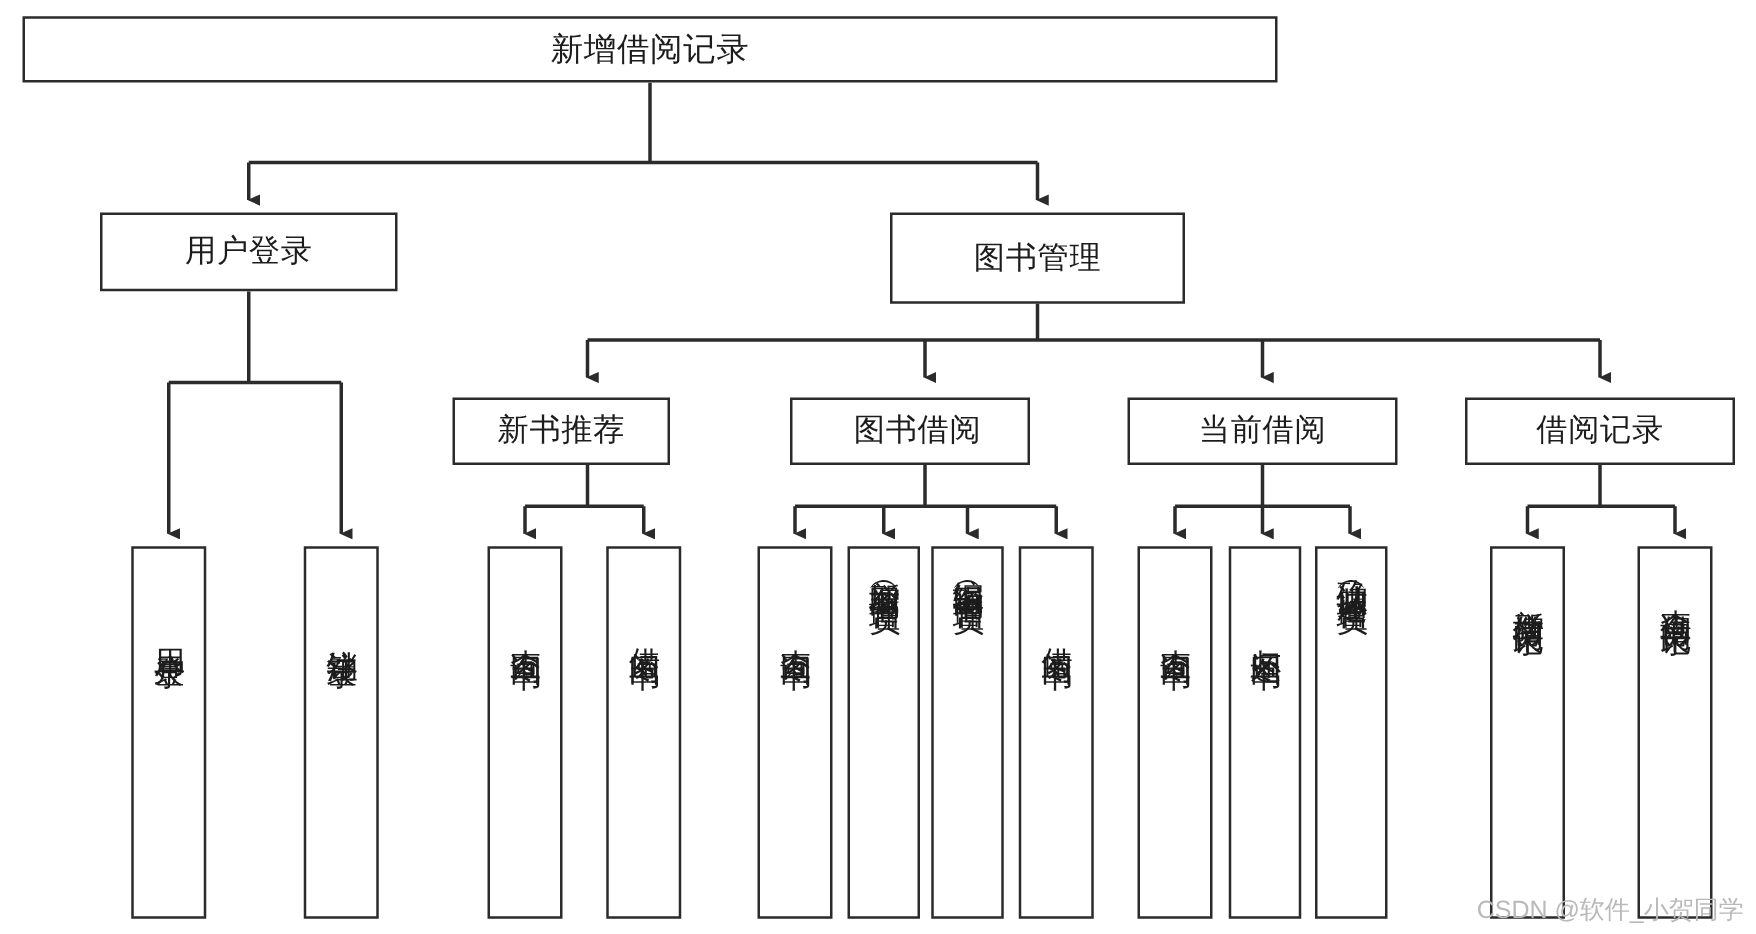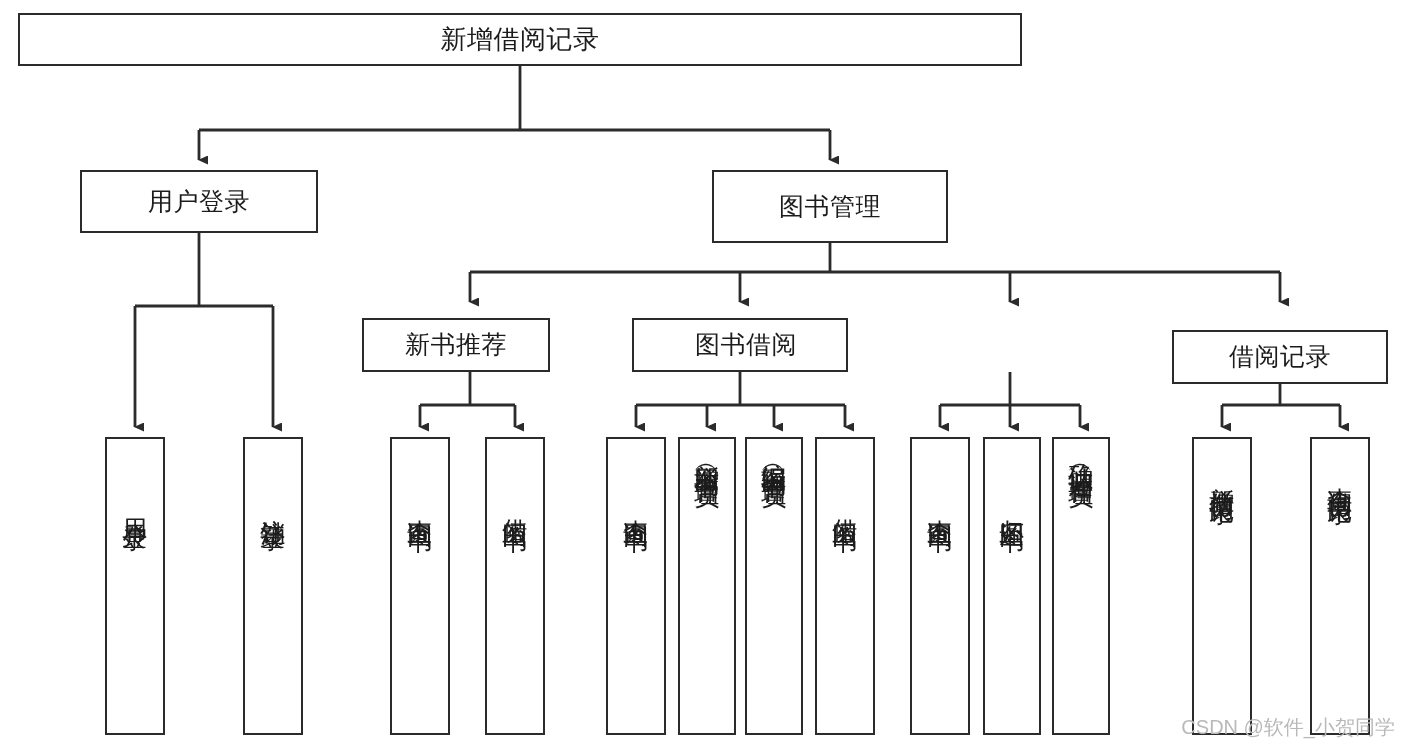--- a/index.html
+++ b/index.html
@@ -138,27 +138,30 @@
     <span class="node-label">新增借阅记录</span>
   </div>
 
   <div class="node horizontal" style="left:80px; top:170px; width:238px; height:63px;">
     <span class="node-label">用户登录</span>
   </div>
   <div class="node horizontal" style="left:712px; top:170px; width:236px; height:73px;">
     <span class="node-label">图书管理</span>
   </div>
 
-  <div class="node horizontal" style="left:362px; top:318px; width:188px; height:54px;">
+  <div class="node horizontal" style="left:362px; top:318px; width:174px; height:54px;">
     <span class="node-label">新书推荐</span>
   </div>
-  <div class="node horizontal" style="left:632px; top:318px; width:216px; height:54px;padding-left:12px;">
+  <div class="node horizontal" style="left:632px; top:318px; width:192px; height:54px;padding-left:12px;">
     <span class="node-label">图书借阅</span>
   </div>
-  <div class="node horizontal" style="left:1172px; top:330px; width:216px; height:54px;">
+  <div class="node horizontal" style="left:902px; top:318px; width:216px; height:54px;">
+    <span class="node-label">当前借阅</span>
+  </div>
+  <div class="node horizontal" style="left:1172px; top:318px; width:216px; height:54px;">
     <span class="node-label">借阅记录</span>
   </div>
 
   <div class="node vertical" style="left:105px; top:437px; width:60px; height:298px; padding-top:60px;">
     <span class="node-label">用户登录</span>
   </div>
   <div class="node vertical" style="left:243px; top:437px; width:60px; height:298px; padding-top:60px;">
     <span class="node-label">注销登录</span>
   </div>
 

